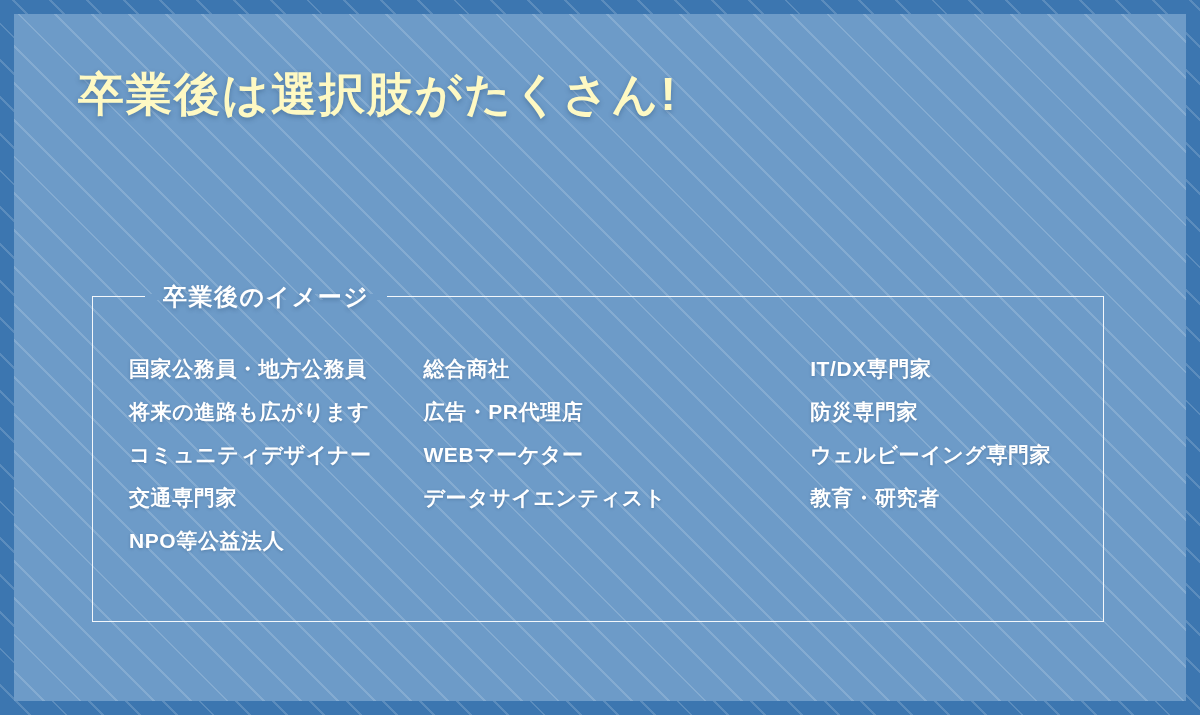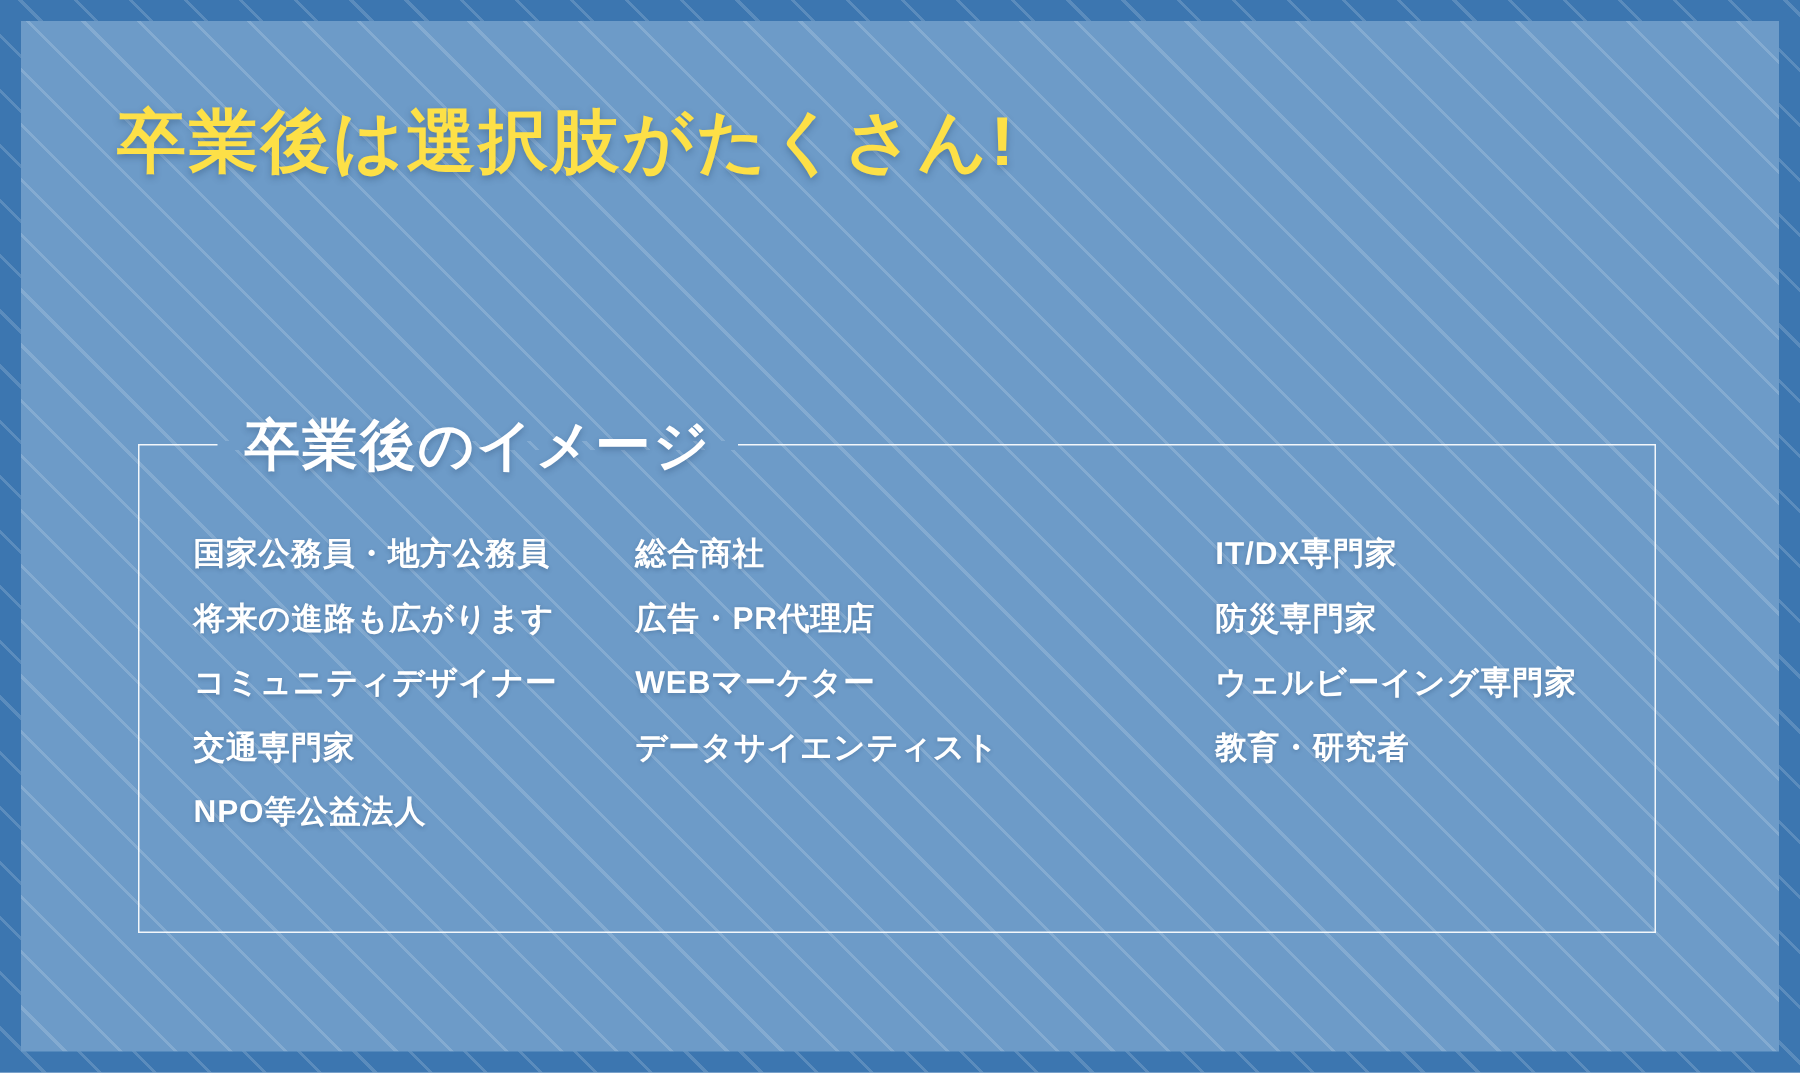--- a/index.html
+++ b/index.html
@@ -54,21 +54,21 @@
     z-index: 5;
   }
 
   
   .headline {
     position: absolute;
     left: 78px;
     top: 68px;
     font-size: 46px;
     font-weight: 700;
-    color: #fde047;
+    color: #fef9c3;
     letter-spacing: 2px;
     line-height: 1.15;
     white-space: nowrap;
     text-shadow: 0 2px 5px rgba(30,60,95,0.35);
   }
 
   .subhead {
     position: absolute;
     left: 78px;
     top: 170px;
@@ -125,21 +125,21 @@
       rgba(255,255,255,0.00) 20px,
       rgba(255,255,255,0.16) 20px,
       rgba(255,255,255,0.16) 22px,
       rgba(255,255,255,0.00) 22px,
       rgba(255,255,255,0.00) 26px
     );
   }
   .box-title {
     position: relative;
     z-index: 2;
-    font-size: 37px;
+    font-size: 24px;
     font-weight: 700;
     color: #ffffff;
     letter-spacing: 1.5px;
     white-space: nowrap;
     text-shadow: 0 2px 4px rgba(30,60,95,0.32);
   }
 
   
   .career-columns {
     position: absolute;

